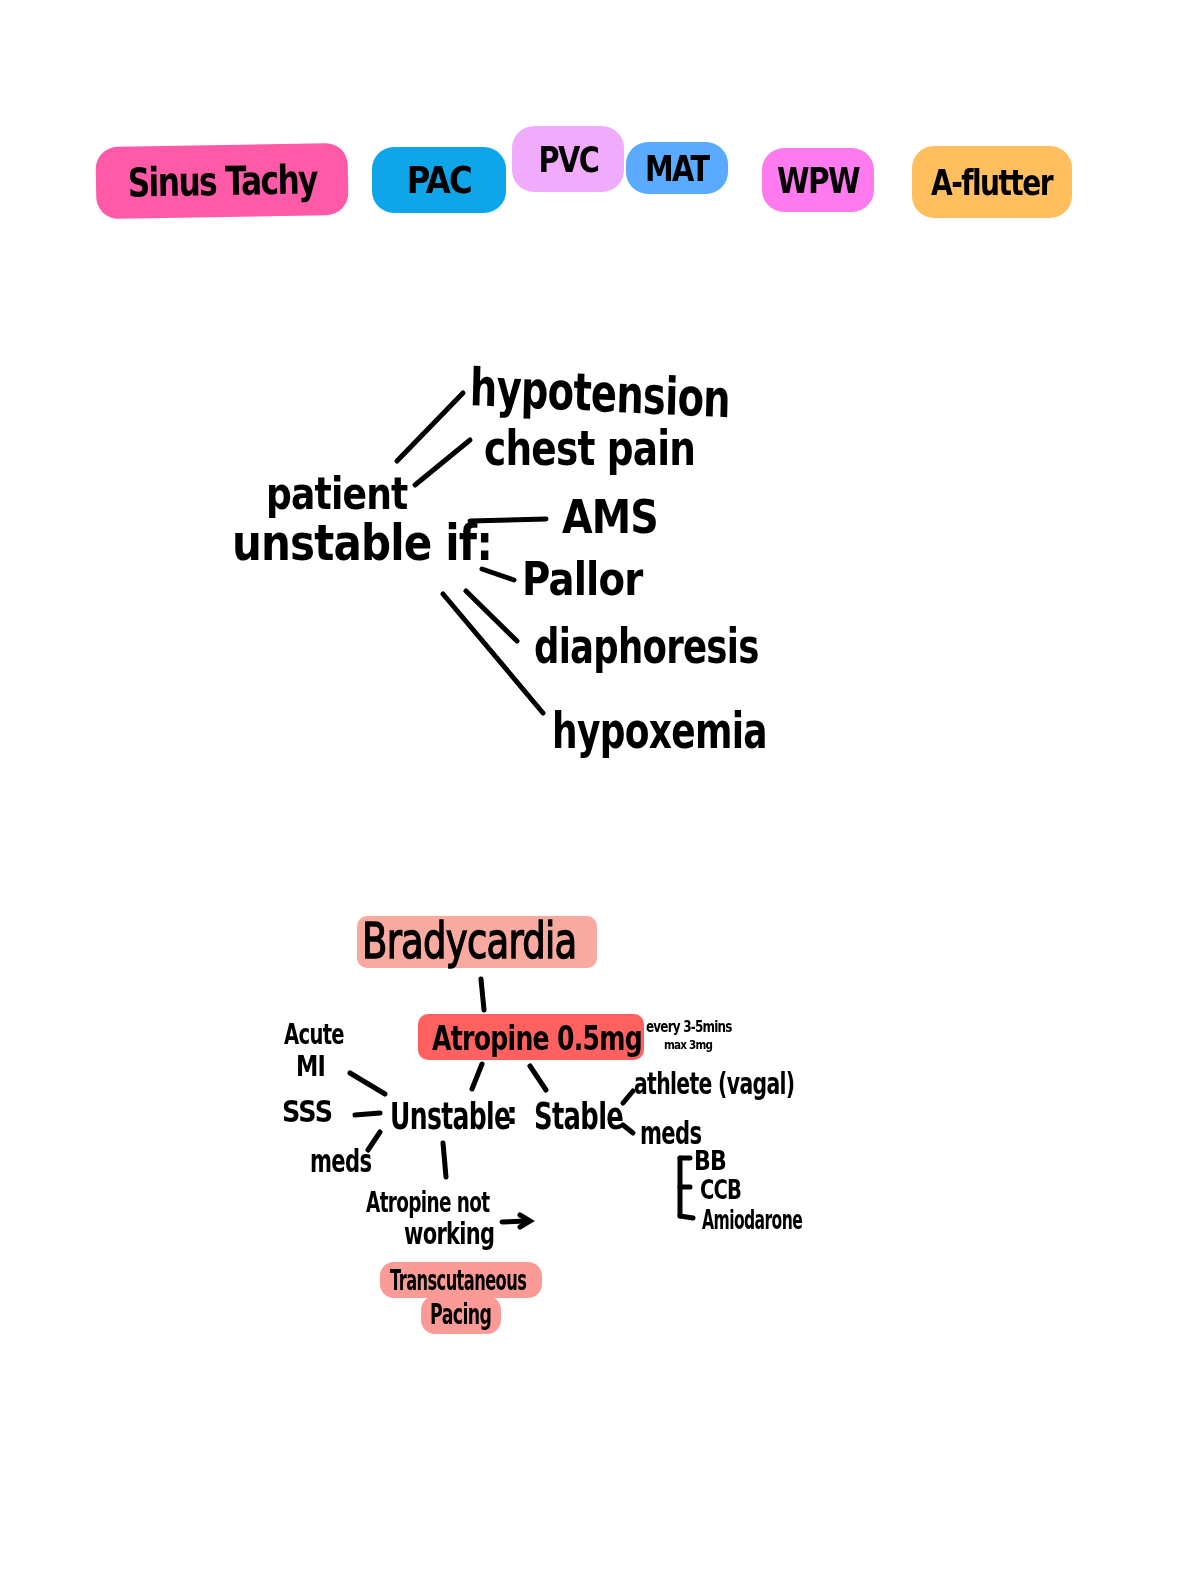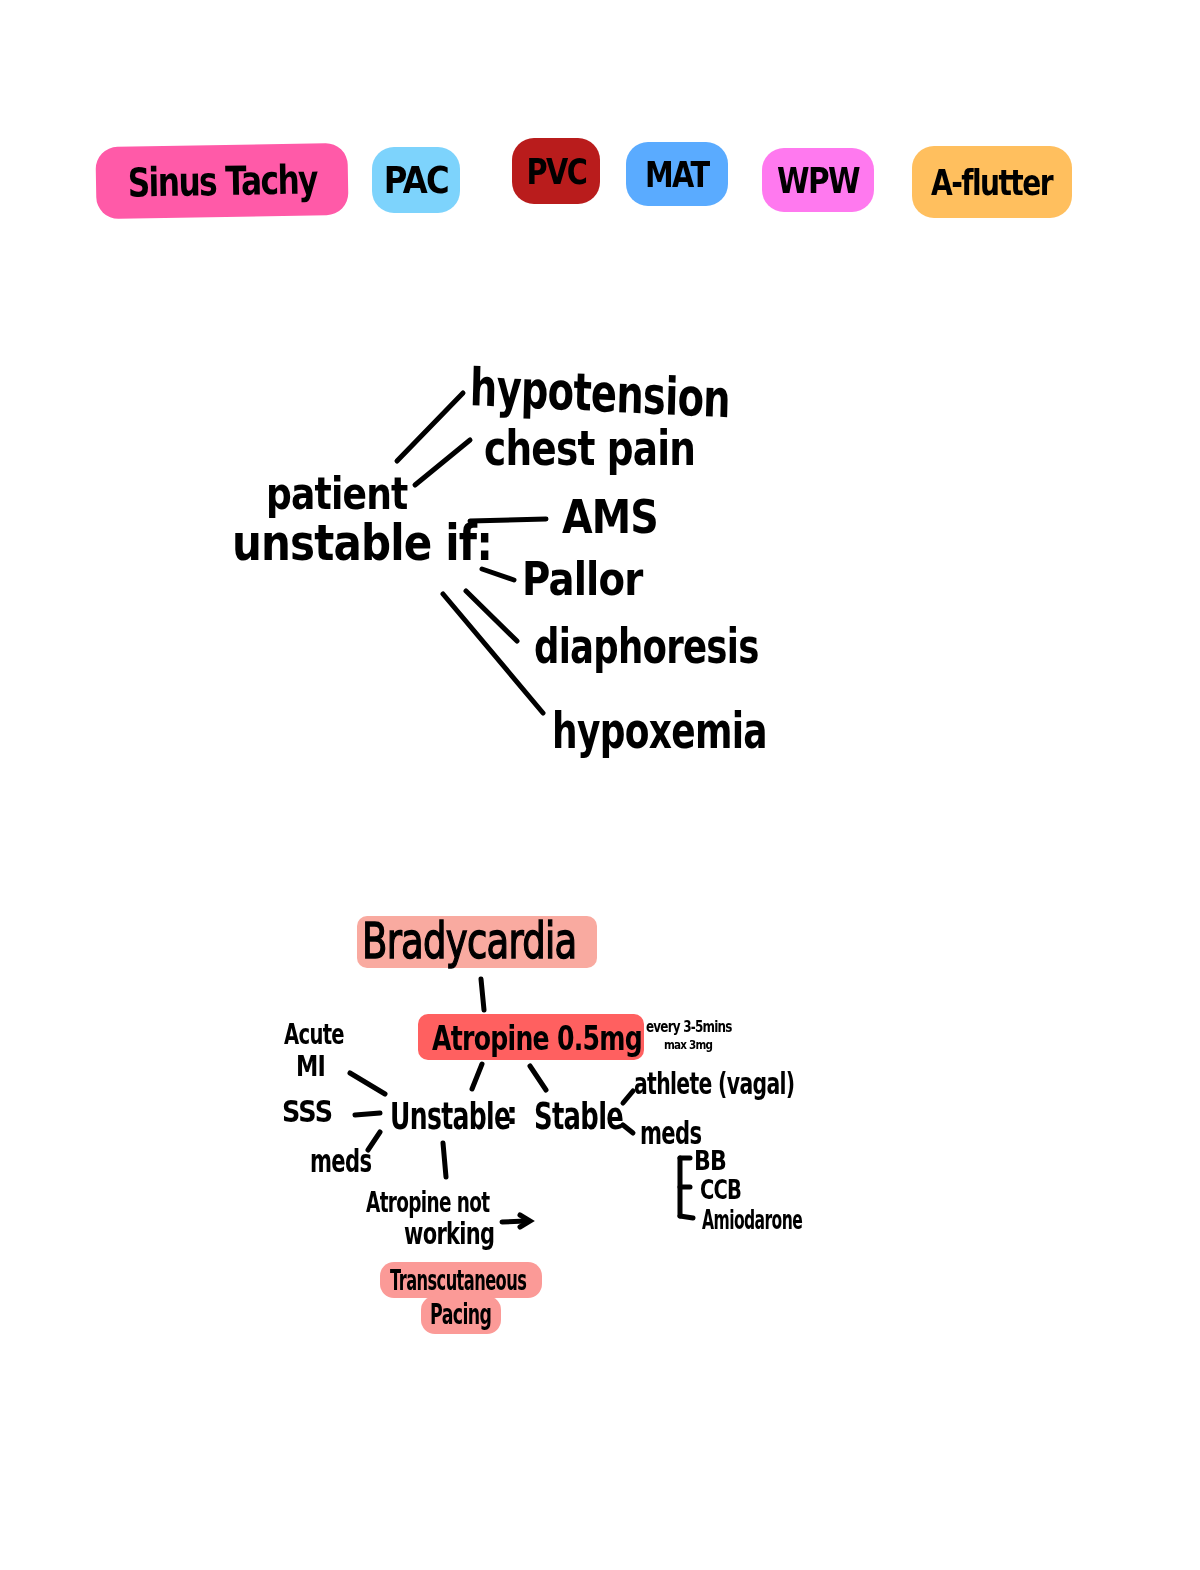--- a/index.html
+++ b/index.html
@@ -13,27 +13,27 @@
   svg.lines { position:absolute; left:0; top:0; width:1200px; height:1570px; pointer-events:none; }
   .hl { position:absolute; border-radius:14px; }
 </style>
 </head>
 <body>
 
 <div>
   <div class="pill" style="left:96px;top:145px;width:252px;height:72px;background:#ff5aa8;font-size:40px;transform:rotate(-1deg);">
     <span style="transform:scaleX(0.78);display:inline-block;">Sinus Tachy</span>
   </div>
-  <div class="pill" style="left:372px;top:147px;width:88px;height:66px;background:#7dd3fc;font-size:38px;">
+  <div class="pill" style="left:372px;top:147px;width:134px;height:66px;background:#0ea5e9;font-size:38px;">
     <span style="transform:scaleX(0.85);display:inline-block;">PAC</span>
   </div>
-  <div class="pill" style="left:512px;top:138px;width:88px;height:66px;background:#b91c1c;font-size:36px;">
+  <div class="pill" style="left:512px;top:126px;width:112px;height:66px;background:#f0abfc;font-size:36px;">
     <span style="transform:scaleX(0.8);display:inline-block;">PVC</span>
   </div>
-  <div class="pill" style="left:626px;top:142px;width:102px;height:64px;background:#5aabff;font-size:36px;">
+  <div class="pill" style="left:626px;top:142px;width:102px;height:52px;background:#5aabff;font-size:36px;">
     <span style="transform:scaleX(0.8);display:inline-block;">MAT</span>
   </div>
   <div class="pill" style="left:762px;top:148px;width:112px;height:64px;background:#ff79ef;font-size:36px;">
     <span style="transform:scaleX(0.82);display:inline-block;">WPW</span>
   </div>
   <div class="pill" style="left:912px;top:146px;width:160px;height:72px;background:#ffbf5e;font-size:36px;">
     <span style="transform:scaleX(0.78);display:inline-block;">A-flutter</span>
   </div>
 </div>
 

